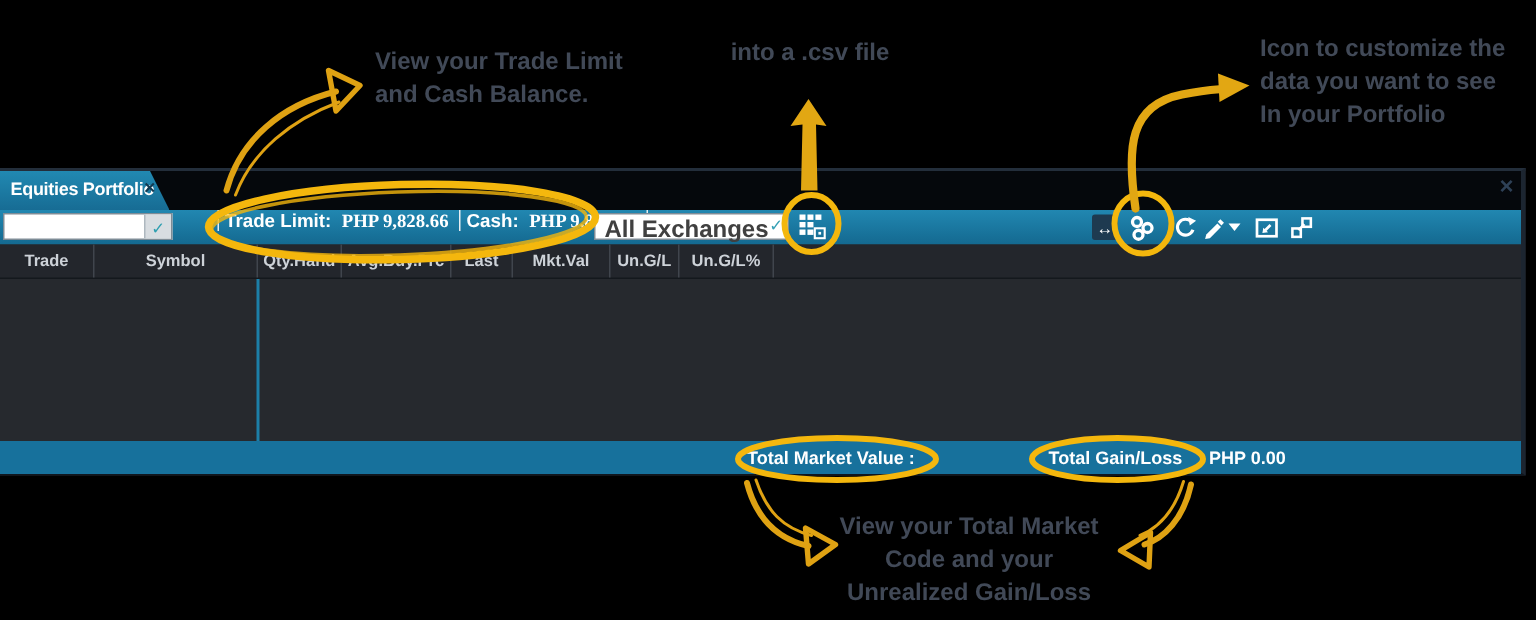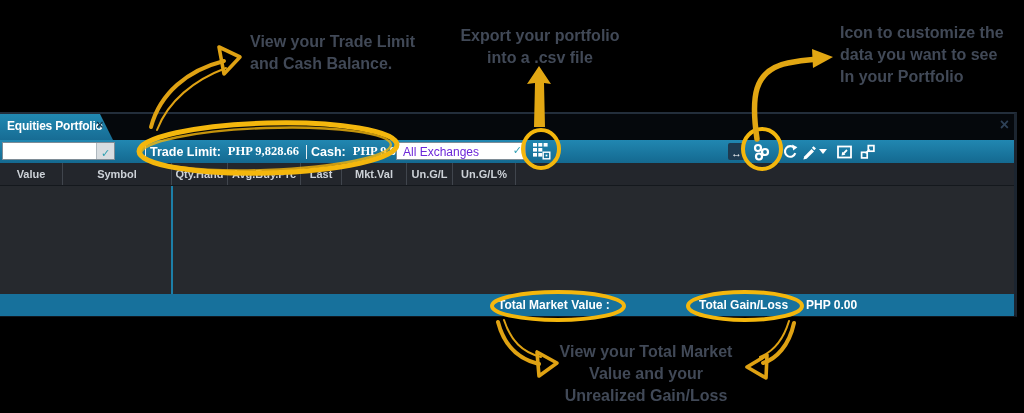--- a/index.html
+++ b/index.html
@@ -30,28 +30,28 @@
   .win-close{position:absolute;right:5px;top:2px;color:#2E4157;font-size:16px;font-weight:900;cursor:pointer;}
 
   .toolbar{position:relative;height:23px;background:linear-gradient(180deg,#2187B1,#146990);}
   .searchbox{position:absolute;left:2px;top:2px;width:113px;height:18px;background:#FFFFFF;
              border:1px solid #7E8C96;box-sizing:border-box;}
   .searchbox input{position:absolute;left:0;top:0;width:94px;height:16px;border:none;outline:none;
                    font-size:11px;padding:0 3px;background:transparent;}
   .search-drop{position:absolute;right:0;top:0;width:17px;height:16px;background:#D8DDE1;
                border-left:1px solid #AEB8BF;text-align:center;cursor:pointer;}
   .search-drop span{color:#2E9FB0;font-size:11px;font-weight:700;line-height:16px;}
-  .tl-group{position:absolute;left:141px;top:0;height:23px;display:flex;align-items:center;
+  .tl-group{position:absolute;left:141px;top:0;height:23px;display:flex;align-items:flex-start;
             color:#FFFFFF;font-size:12.5px;font-weight:700;white-space:nowrap;}
   .vbar{display:inline-block;width:1px;height:14px;background:#E8EEF2;margin:0 4px;}
   .tl-group .lbl{margin-right:7px;}
   .tl-group .val{margin-right:3px;font-family:Liberation Serif, serif;}
   .exchange{position:absolute;left:396px;top:2px;width:130px;height:18px;background:#FFFFFF;
             border:1px solid #7E8C96;box-sizing:border-box;cursor:pointer;}
-  .exchange .ex-val{position:absolute;left:6px;top:2px;font-size:12px;font-weight:400;color:#6d28d9;}
+  .exchange .ex-val{position:absolute;left:6px;top:2px;font-size:16px;font-weight:700;color:#404040;}
   .exchange .ex-caret{position:absolute;right:3px;top:1px;color:#35A0B5;font-size:11px;font-weight:700;}
   .tool-icon{position:absolute;top:3px;width:17px;height:17px;cursor:pointer;}
   .lr-box{background:#1E3A50;border-radius:2px;text-align:center;}
   .lr-box span{color:#FFFFFF;font-size:11px;font-weight:700;line-height:17px;}
   .pen-caret{position:absolute;left:819px;top:9px;width:0;height:0;cursor:pointer;
              border-left:4px solid transparent;border-right:4px solid transparent;border-top:5px solid #FFFFFF;}
 
   .header-row{position:relative;height:23px;background:#23262C;border-bottom:1px solid #14181D;
               display:flex;box-sizing:border-box;}
   .hcell{height:22px;line-height:22px;text-align:center;color:#CDD2D8;font-size:11px;font-weight:700;
@@ -70,31 +70,30 @@
 </head>
 <body>
 
 <div class="canvas">
 
   <div class="note" id="note-trade-limit">
     <div>View your Trade Limit</div>
     <div>and Cash Balance.</div>
   </div>
   <div class="note" id="note-export">
-    <div>Export your portfolio</div>
     <div>into a .csv file</div>
   </div>
   <div class="note" id="note-settings">
     <div>Icon to customize the</div>
     <div>data you want to see</div>
     <div>In your Portfolio</div>
   </div>
   <div class="note" id="note-totals">
     <div>View your Total Market</div>
-    <div>Value and your</div>
+    <div>Code and your</div>
     <div>Unrealized Gain/Loss</div>
   </div>
 
   <div class="appwin">
 
     <div class="tabbar">
       <div class="tab">
         <span class="tab-label">Equities Portfolio</span>
         <span class="tab-close">×</span>
       </div>
@@ -163,21 +162,21 @@
         <polygon points="5.6,12.4 9.4,11.8 6.2,8.8" fill="#FFFFFF"></polygon>
       </svg>
       <svg class="tool-icon" style="left:859px;" viewBox="0 0 17 17">
         <rect x="9.3" y="2.6" width="5.6" height="5.6" fill="none" stroke="#FFFFFF" stroke-width="1.7"></rect>
         <rect x="2.6" y="9.3" width="5.6" height="5.6" fill="none" stroke="#FFFFFF" stroke-width="1.7"></rect>
         <line x1="10.6" y1="6.4" x2="6.6" y2="10.4" stroke="#FFFFFF" stroke-width="1.7"></line>
       </svg>
     </div>
 
     <div class="header-row">
-      <div class="hcell" style="width:63px">Value</div>
+      <div class="hcell" style="width:63px">Trade</div>
       <div class="hcell" style="width:109px">Symbol</div>
       <div class="hcell" style="width:56px">Qty.Hand</div>
       <div class="hcell" style="width:73px">Avg.Buy.Prc</div>
       <div class="hcell" style="width:41px">Last</div>
       <div class="hcell" style="width:65px">Mkt.Val</div>
       <div class="hcell" style="width:46px">Un.G/L</div>
       <div class="hcell" style="width:63px">Un.G/L%</div>
       <div class="hcell filler" style="flex:1"></div>
     </div>
 

